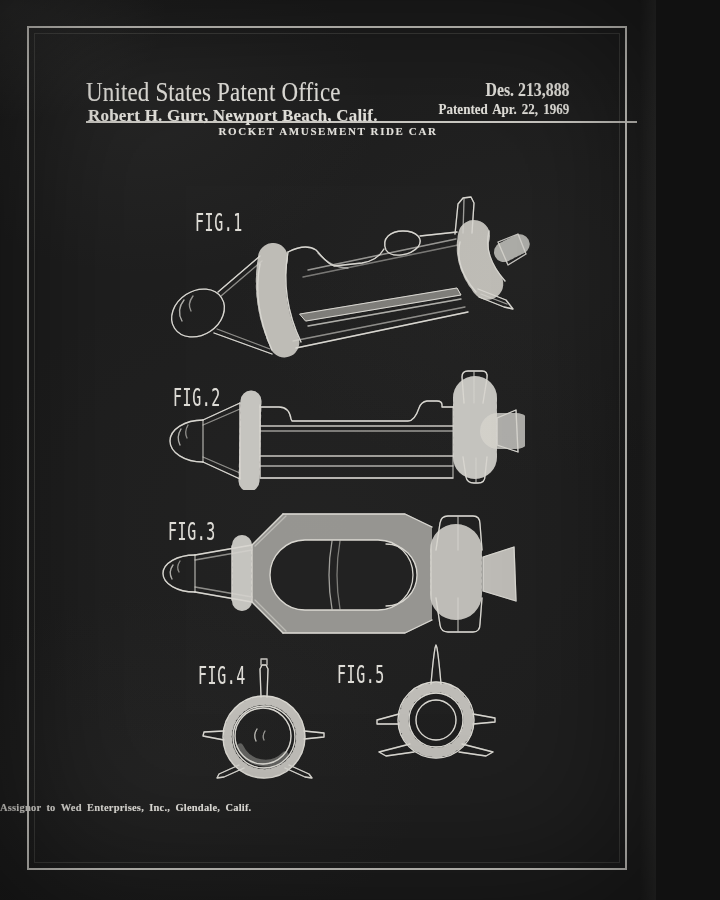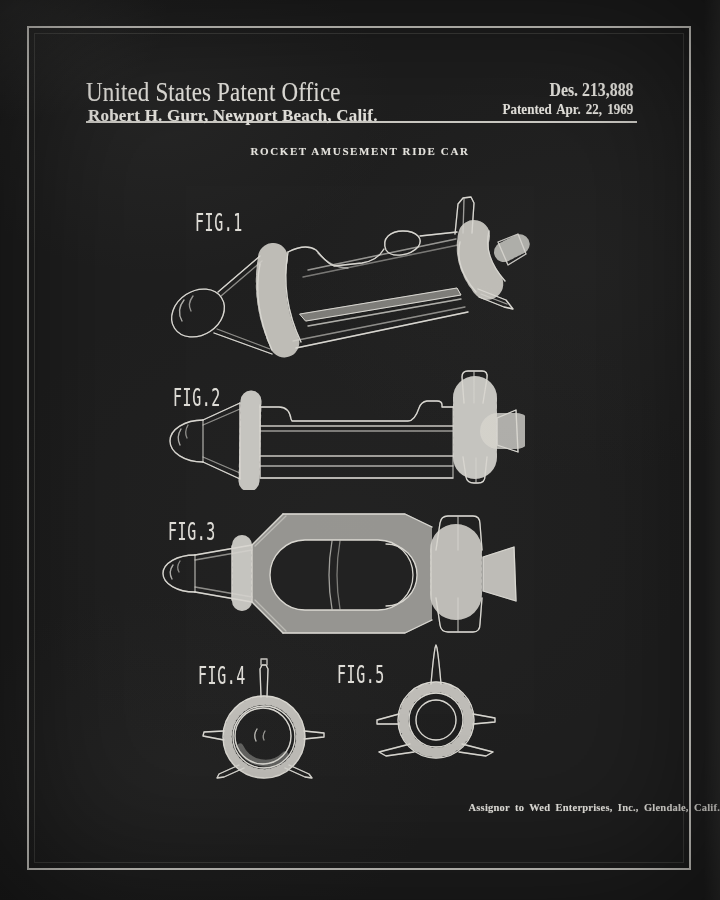--- a/index.html
+++ b/index.html
@@ -1,18 +1,18 @@
 <!DOCTYPE html>
 <html><head>
 <meta charset="utf-8">
 <style>
   html,body{margin:0;padding:0;background:#111;}
   .board{
     position:relative;
-    width:720px;height:900px;
+    width:656px;height:900px;
     overflow:hidden;
     background:
       linear-gradient(to left, rgba(150,150,145,0.12) 0px, rgba(150,150,145,0) 16px),
       radial-gradient(220px 160px at 2% 1%, rgba(125,125,122,0.16), transparent 70%),
       radial-gradient(340px 240px at 22% 12%, rgba(95,95,92,0.10), transparent 70%),
       radial-gradient(420px 300px at 80% 30%, rgba(85,85,82,0.08), transparent 70%),
       radial-gradient(520px 380px at 48% 58%, rgba(78,78,75,0.07), transparent 70%),
       radial-gradient(380px 260px at 25% 86%, rgba(90,90,87,0.08), transparent 70%),
       #1f1f1f;
     font-family:"Liberation Serif", serif;
@@ -53,36 +53,36 @@
     right:87px;top:101px;
     font-size:14.5px;font-weight:bold;white-space:nowrap;word-spacing:2px;
     transform:scaleX(0.90);transform-origin:100% 50%;
   }
   .header-rule{
     left:86px;top:121px;width:551px;height:2px;
     background:rgba(222,220,214,0.92);
   }
   .drawing-title{
     left:0;right:0;top:125px;text-align:center;
-    font-size:11px;font-weight:bold;letter-spacing:1.6px;white-space:nowrap;margin-top:20px;
+    font-size:11px;font-weight:bold;letter-spacing:1.6px;white-space:nowrap;
   }
   .figlabel{
     font-family:"DejaVu Sans Mono", monospace;
     font-size:24px;line-height:1;color:#dedcd6;
     letter-spacing:1px;white-space:nowrap;
     transform:scaleX(0.62);transform-origin:0 0;
     text-shadow:0 0 1px rgba(255,255,255,0.3);
   }
   .lbl-fig1{left:195px;top:211px;}
   .lbl-fig2{left:173px;top:386px;}
   .lbl-fig3{left:168px;top:520px;}
   .lbl-fig4{left:198px;top:664px;}
   .lbl-fig5{left:337px;top:663px;}
   .footer-line{
-    left:0;right:0;top:802px;text-align:right;
+    left:0;right:0;top:802px;text-align:left;
     font-size:10.5px;font-weight:bold;word-spacing:2.5px;letter-spacing:0.2px;
     white-space:nowrap;
   }
   svg.fig{position:absolute;filter:drop-shadow(0 0 0.5px rgba(255,255,255,0.35));}
 </style>
 </head>
 <body>
 
 <div class="board">
   <div class="frame-outer"></div>

